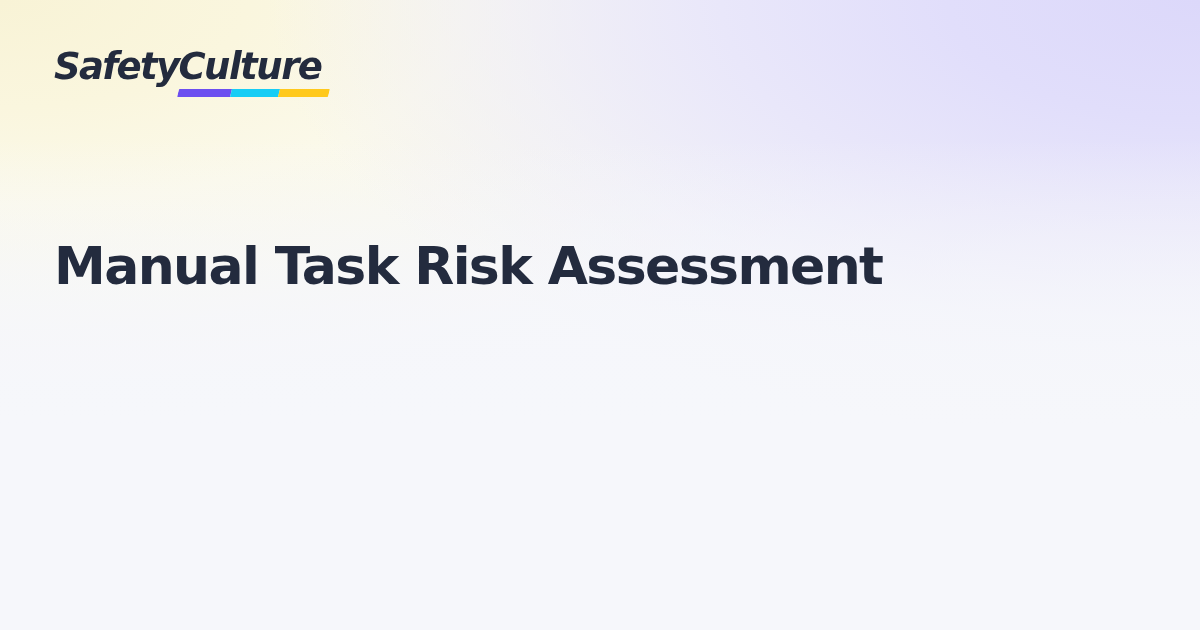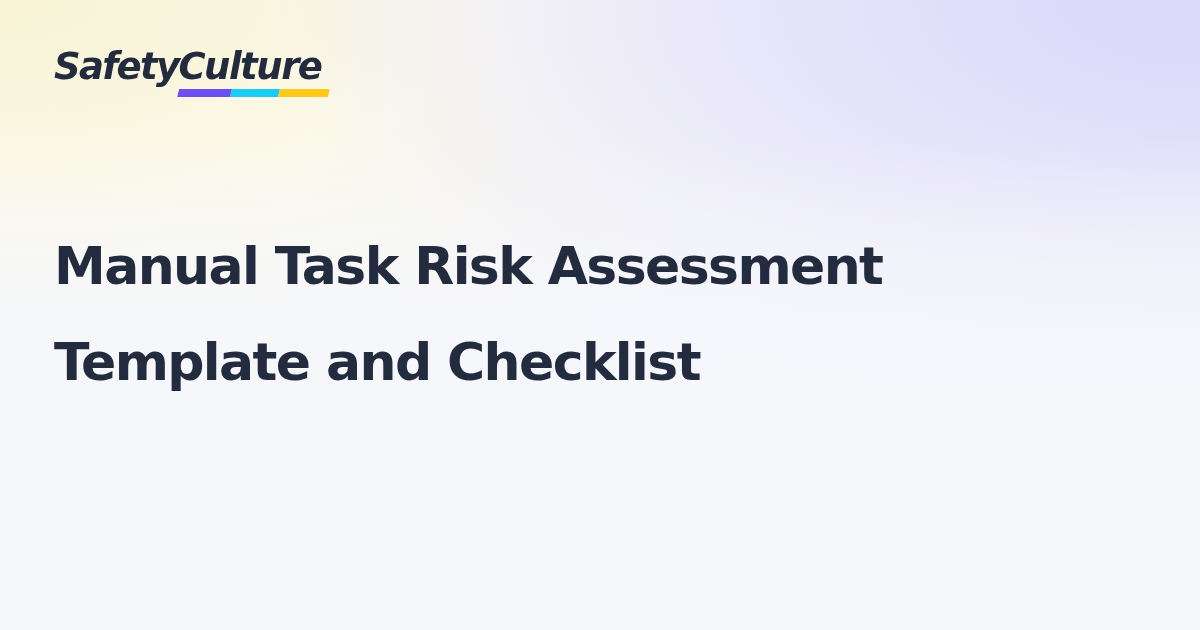--- a/index.html
+++ b/index.html
@@ -160,17 +160,16 @@
       <span class="brand-wordmark"><span class="wm-safety">Safety</span><span class="wm-culture">Culture</span></span>
       <span class="brand-underline">
         <span class="seg seg-purple"></span>
         <span class="seg seg-cyan"></span>
         <span class="seg seg-yellow"></span>
       </span>
     </div>
 
     <h1 class="headline">
       <span class="headline-line">Manual Task Risk Assessment</span>
-      <span class="headline-line">Template and Checklist</span>
     </h1>
 
   </div>
 </div>
 
 </body></html>

